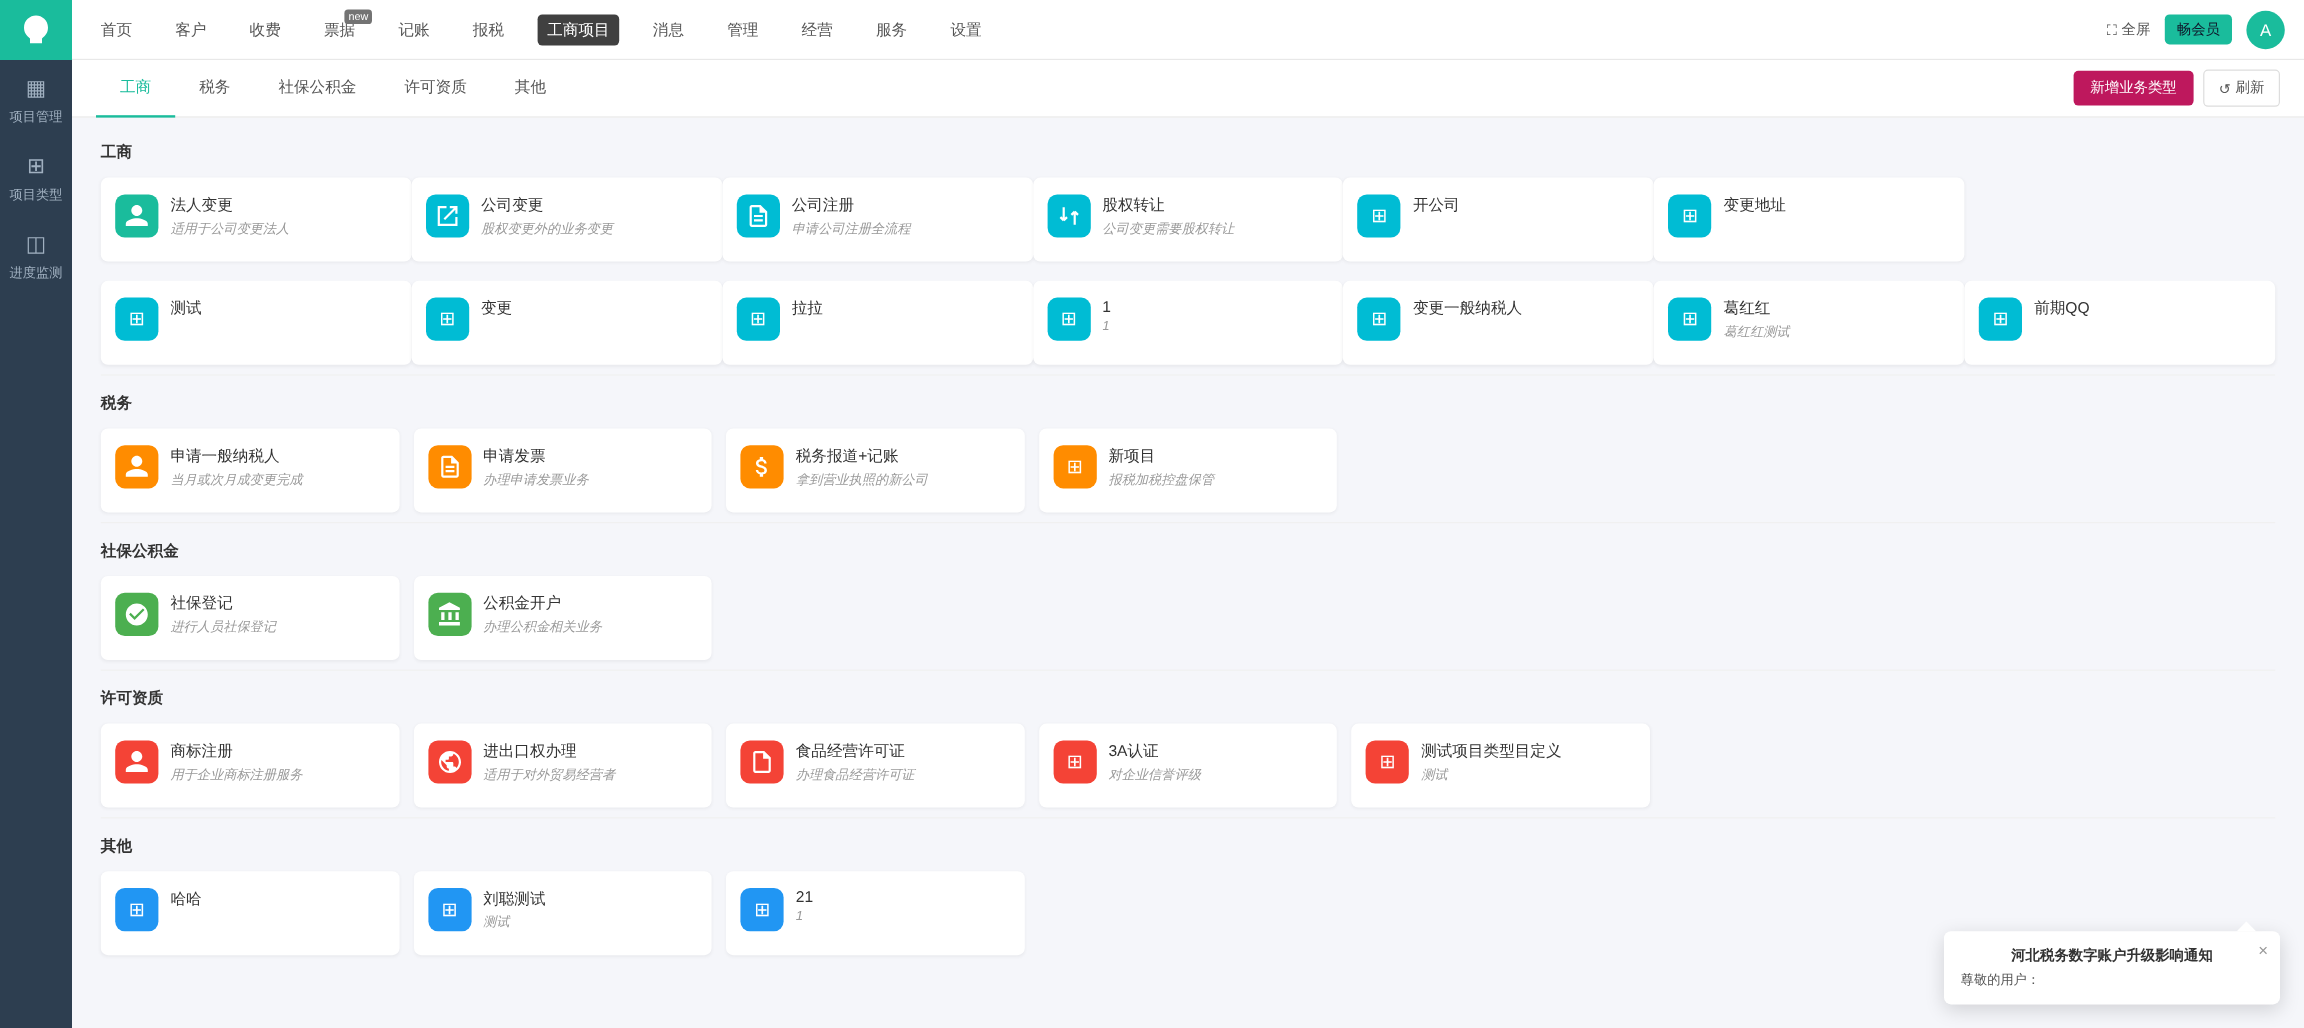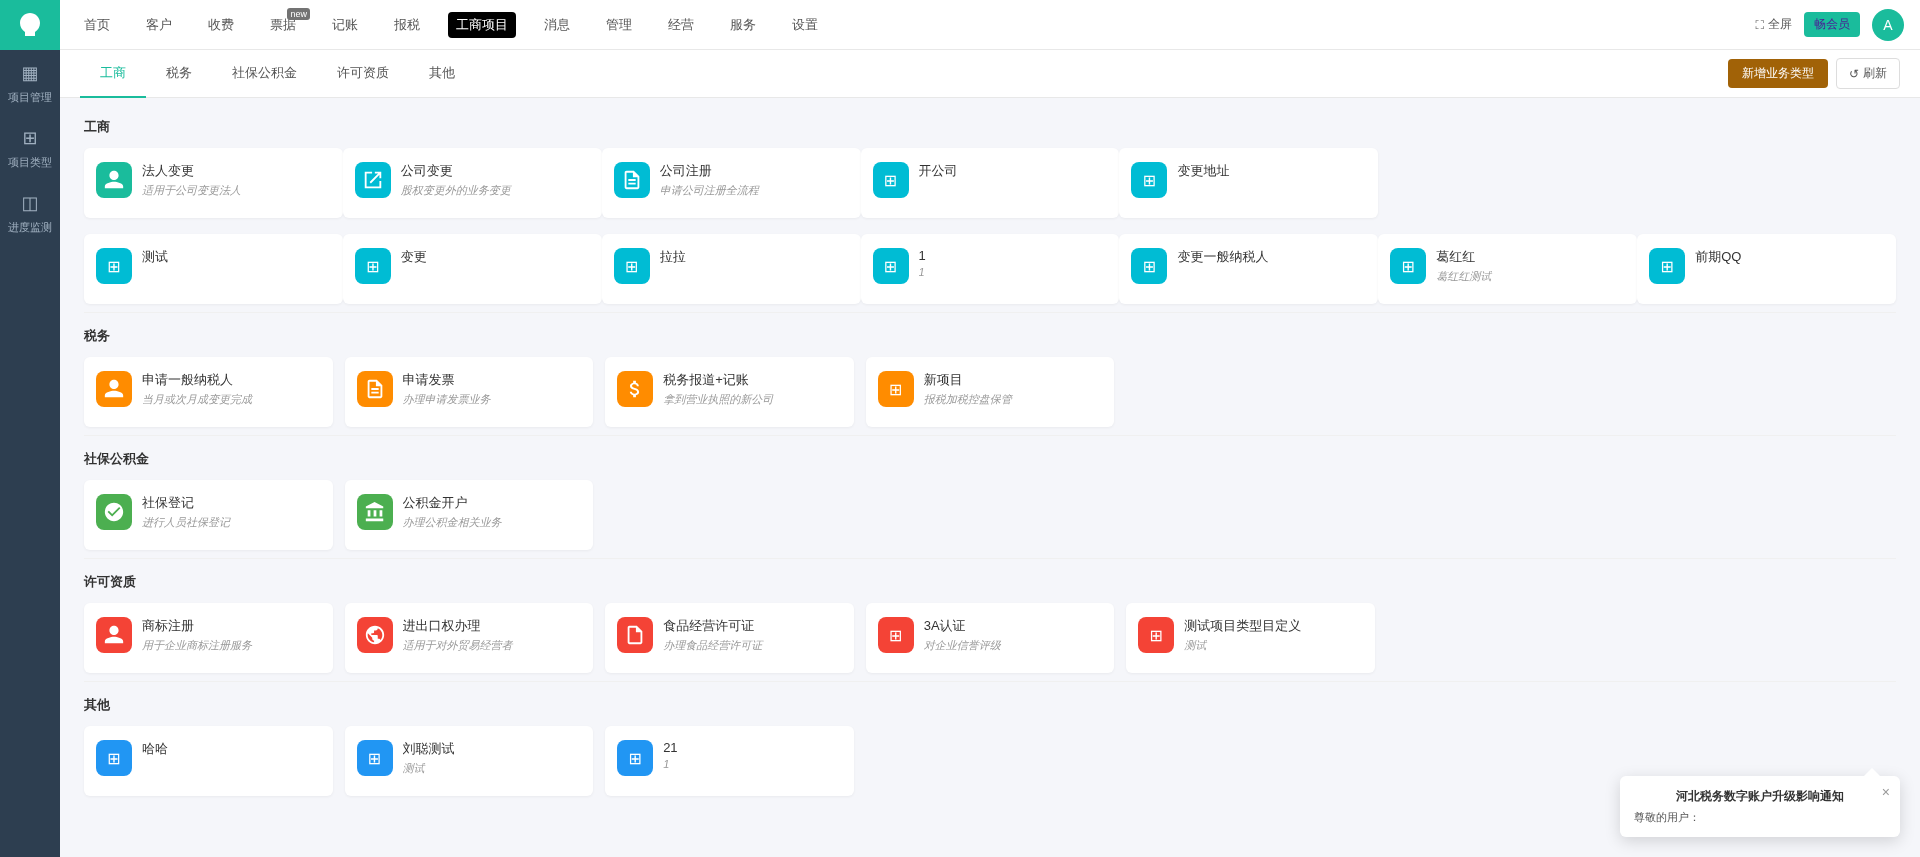--- a/index.html
+++ b/index.html
@@ -61,21 +61,21 @@
     .topnav-item {
       font-size: 13px;
       color: #555;
       cursor: pointer;
       padding: 4px 8px;
       border-radius: 3px;
       position: relative;
       white-space: nowrap;
     }
     .topnav-item.active {
-      background: #000000;
+      background: #404040;
       color: #fff;
       border-radius: 4px;
     }
     .badge-new {
       position: absolute;
       top: -4px;
       right: -6px;
       background: #737373;
       color: #fff;
       font-size: 9px;
@@ -91,21 +91,21 @@
     .topnav-right-item {
       display: flex;
       align-items: center;
       gap: 4px;
       color: #555;
       cursor: pointer;
       font-size: 12px;
     }
     .member-btn {
       background: #1abc9c;
-      color: #4c1d95;
+      color: #0f172a;
       padding: 4px 10px;
       border-radius: 4px;
       font-size: 12px;
       cursor: pointer;
     }
     .avatar {
       width: 32px;
       height: 32px;
       border-radius: 50%;
       background: #1abc9c;
@@ -142,21 +142,21 @@
       cursor: pointer;
       border-bottom: 2px solid transparent;
       margin-bottom: -1px;
     }
     .tab-item.active {
       color: #1abc9c;
       border-bottom: 2px solid #1abc9c;
       font-weight: 500;
     }
     .btn-add {
-      background: #a16207;
+      background: #be185d;
       color: #fff;
       border: none;
       padding: 6px 14px;
       border-radius: 4px;
       cursor: pointer;
       font-size: 12px;
     }
     .btn-refresh {
       background: #fff;
       color: #555;
@@ -372,20 +372,31 @@
               <svg width="22" height="22" viewBox="0 0 24 24" fill="white">
                   <path d="M14 2H6c-1.1 0-2 .9-2 2v16c0 1.1.9 2 2 2h12c1.1 0 2-.9 2-2V8l-6-6zm4 18H6V4h7v5h5v11zM8 15h8v2H8zm0-4h8v2H8z"></path>
                 </svg>
             </div>
             <div class="card-text">
               <div class="card-title">公司注册</div>
               <div class="card-desc">申请公司注册全流程</div>
             </div>
           </div>
           <div class="card">
+            <div class="card-icon ic-teal2">
+              <svg width="22" height="22" viewBox="0 0 24 24" fill="white">
+                  <path d="M7 16V4m0 12l-3-3m3 3l3-3M17 8v12m0-12l-3 3m3-3l3 3" stroke="white" stroke-width="2" fill="none"></path>
+                </svg>
+            </div>
+            <div class="card-text">
+              <div class="card-title">股权转让</div>
+              <div class="card-desc">公司变更需要股权转让</div>
+            </div>
+          </div>
+          <div class="card">
             <div class="card-icon ic-teal2" style="font-size:16px;">⊞</div>
             <div class="card-text">
               <div class="card-title">开公司</div>
               <div class="card-desc"></div>
             </div>
           </div>
           <div class="card">
             <div class="card-icon ic-teal2" style="font-size:16px;">⊞</div>
             <div class="card-text">
               <div class="card-title">变更地址</div>

